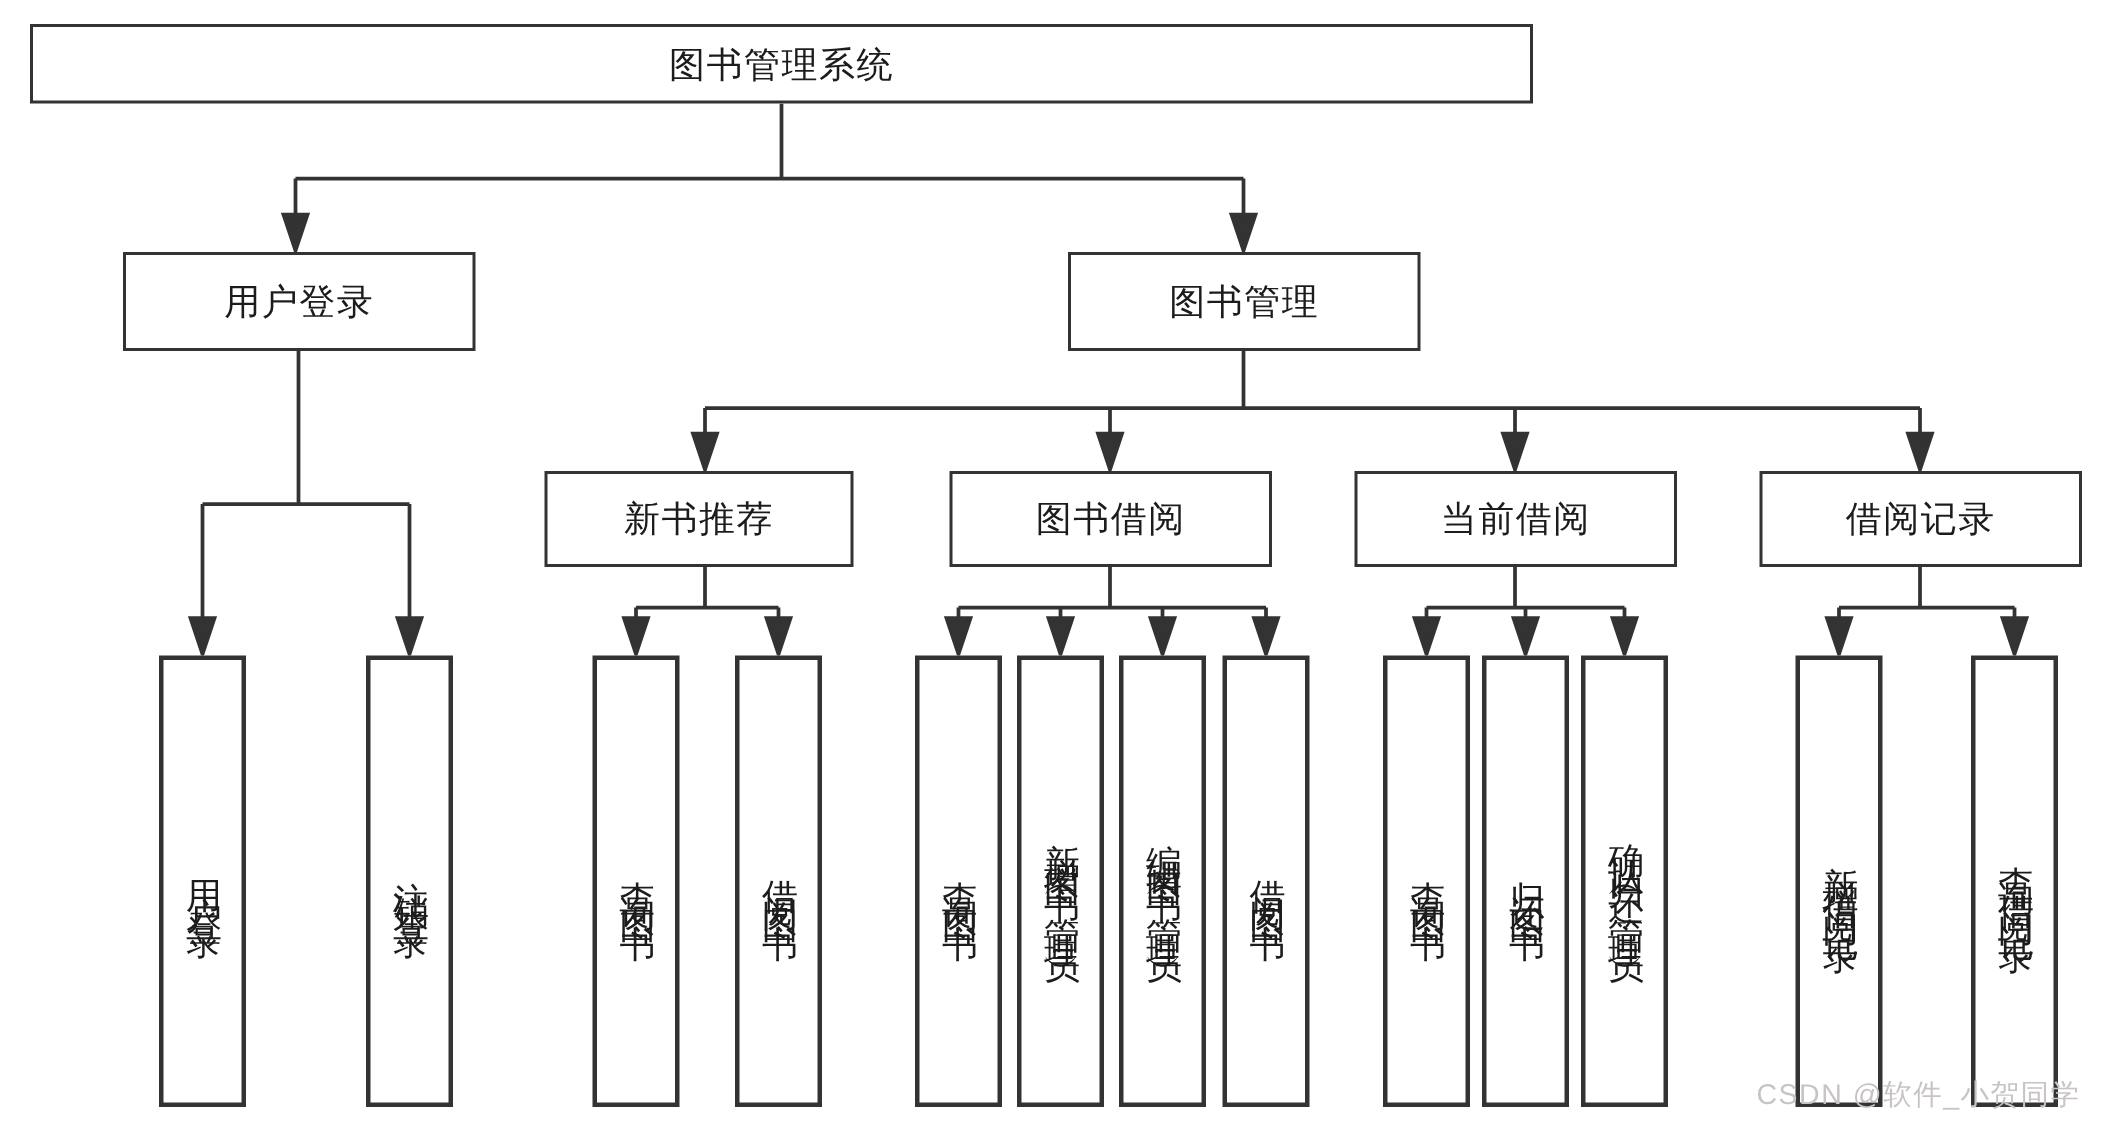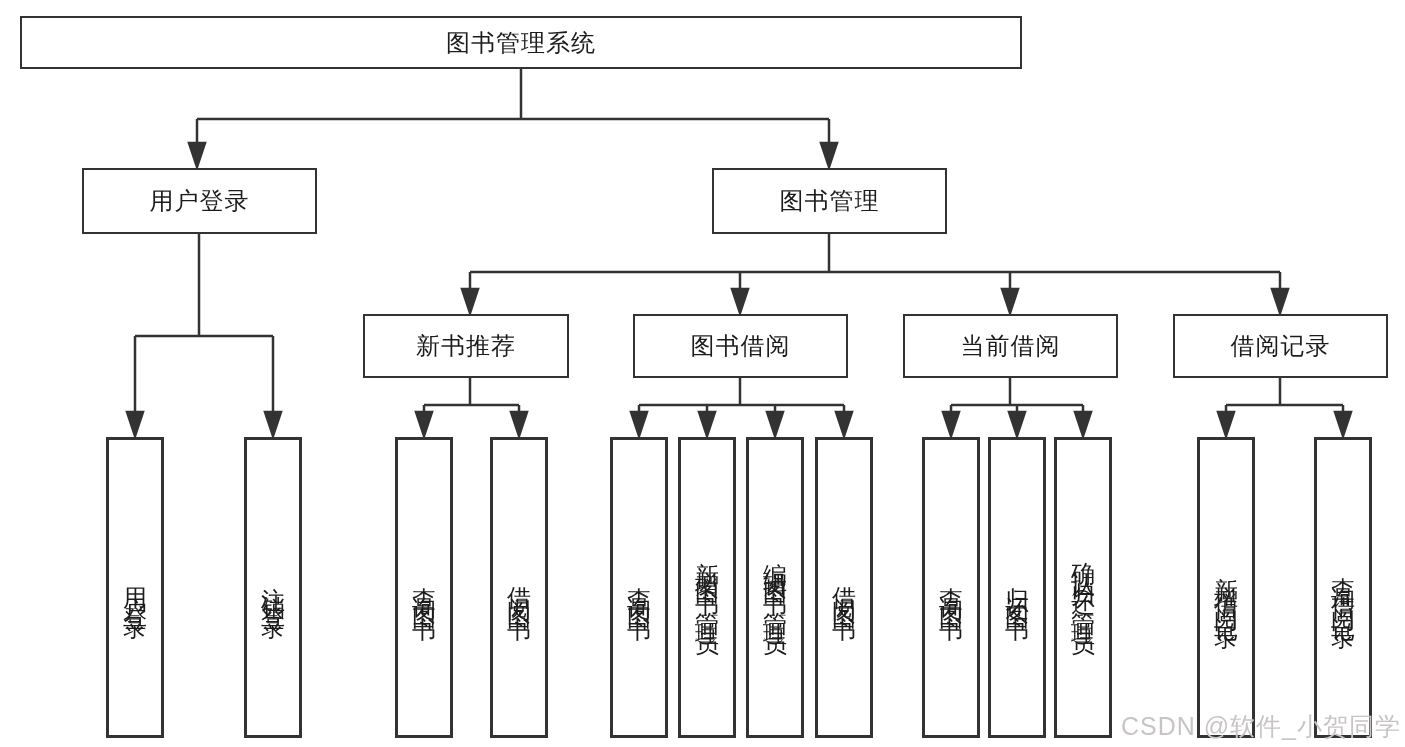--- a/index.html
+++ b/index.html
@@ -64,23 +64,23 @@
   .lf-6  { left: 678px; }
   .lf-7  { left: 746px; }
   .lf-8  { left: 815px; }
   .lf-9  { left: 922px; }
   .lf-10 { left: 988px; }
   .lf-11 { left: 1054px; }
   .lf-12 { left: 1197px; }
   .lf-13 { left: 1314px; }
   .watermark {
     position: absolute;
-    right: 4px;
+    right: 18px;
     bottom: 4px;
-    font-size: 25px;
+    font-size: 19px;
     color: #c8c4c4;
     letter-spacing: 1px;
     z-index: 3;
   }
 </style>
 </head>
 <body>
 
 <div class="canvas">
 

